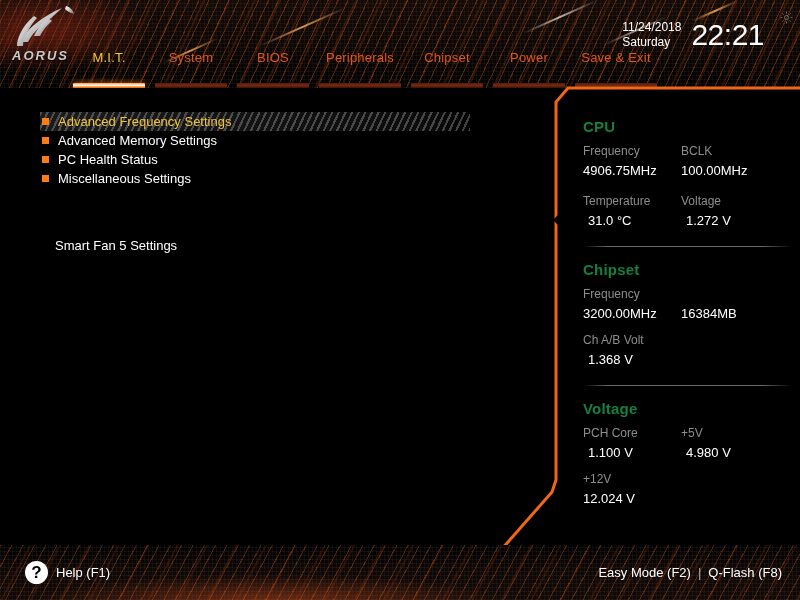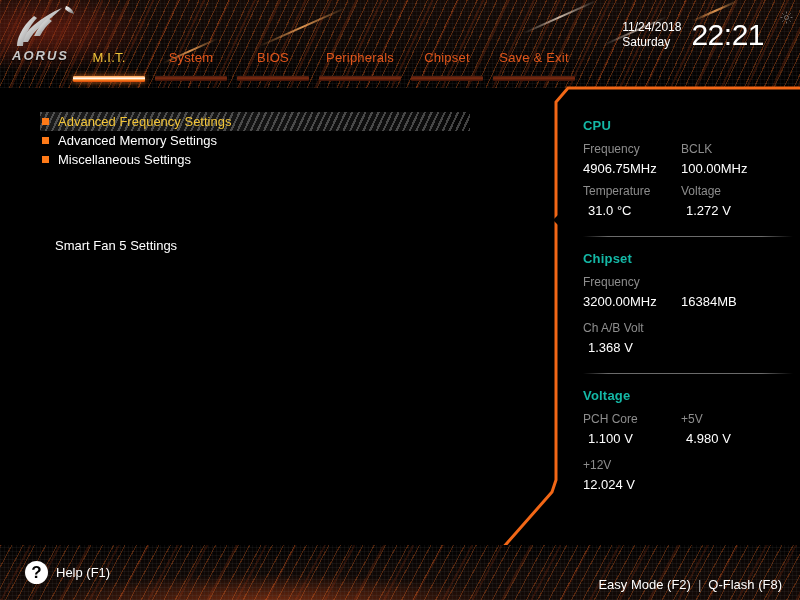--- a/index.html
+++ b/index.html
@@ -52,21 +52,21 @@
     letter-spacing:2px;
     color:#c9c9c9;
     text-shadow:0 1px 1px #000;
   }
 
   
   .tabs { position:absolute; left:68px; top:50px; display:flex; }
   .tab { position:relative; width:82px; text-align:center; cursor:pointer; }
   .tab-label {
     font-size:13px; color:#e0561c; letter-spacing:.2px;
-    white-space:nowrap; display:block; padding-bottom:8px;
+    white-space:nowrap; display:block; padding-bottom:15px;
   }
   .tab.active .tab-label { color:#f2c53a; }
   .tab-underline {
     display:block; height:5px; margin:3px 5px 0 5px;
     background:linear-gradient(180deg,#4a1a0c,#7a2a10 45%,#3a1208);
     border-radius:1px;
   }
   .tab.active .tab-underline {
     height:6px;
     background:linear-gradient(180deg,#ff9a40 0%, #ffe9d4 35%, #ffffff 48%, #ff8a1f 62%, #d8450a 100%);
@@ -106,21 +106,21 @@
   }
 
   
   .panel-border { position:absolute; left:500px; top:80px; width:300px; height:480px; pointer-events:none; }
   .panel-arrow { position:absolute; left:553px; top:213px; width:0; height:0;
     border-top:7px solid transparent; border-bottom:7px solid transparent;
     border-right:7px solid #000; cursor:pointer; }
 
   .info { position:absolute; left:583px; top:118px; width:210px; }
   .info-section { margin-bottom:5px; }
-  .info-title { font-size:13px; color:#14b8a6; font-weight:bold; letter-spacing:.2px; margin-bottom:7px; }
+  .info-title { font-size:15px; color:#15803d; font-weight:bold; letter-spacing:.2px; margin-bottom:7px; }
   .info-grid { display:flex; }
   .info-col { width:98px; }
   .info-key { font-size:12px; color:#8d8d8d; line-height:19px; white-space:nowrap; }
   .info-val { font-size:13px; color:#ffffff; line-height:19px; white-space:nowrap; }
   .info-val.pad { padding-left:5px; }
   .divider { height:1px; margin:16px 0 14px 0;
     background:linear-gradient(90deg, rgba(0,0,0,0), rgba(125,125,125,.85) 12%, rgba(125,125,125,.85) 85%, rgba(0,0,0,0)); }
 
   
   .footer {
@@ -142,21 +142,21 @@
       linear-gradient(180deg,#000 0%, #0d0705 40%, #120906 100%);
     overflow:hidden;
   }
   .help { position:absolute; left:25px; top:16px; display:flex; align-items:center; gap:8px; cursor:pointer; }
   .help-icon {
     width:23px; height:23px; border-radius:50%; background:#fff;
     color:#000; font-size:17px; font-weight:bold; line-height:23px; text-align:center;
     font-family:"Liberation Sans", sans-serif;
   }
   .help-label { font-size:13px; color:#ffffff; }
-  .foot-right { position:absolute; right:18px; top:20px; display:flex; align-items:center; gap:7px;margin-top:12px; }
+  .foot-right { position:absolute; right:18px; top:20px; display:flex; align-items:center; gap:7px; }
   .foot-right span { font-size:13px; color:#ffffff; white-space:nowrap; }
   .foot-sep { color:#aaa !important; }
 </style>
 </head>
 <body>
 
 <div id="app">
 
   <div class="header">
     <div class="header-streak hs1"></div>
@@ -196,20 +196,24 @@
         <span class="tab-underline"></span>
       </div>
       <div class="tab w-wide">
         <span class="tab-label">Peripherals</span>
         <span class="tab-underline"></span>
       </div>
       <div class="tab">
         <span class="tab-label">Chipset</span>
         <span class="tab-underline"></span>
       </div>
+      <div class="tab">
+        <span class="tab-label">Power</span>
+        <span class="tab-underline"></span>
+      </div>
       <div class="tab w-wide">
         <span class="tab-label">Save &amp; Exit</span>
         <span class="tab-underline"></span>
       </div>
     </div>
 
     <div class="clock-block">
       <div class="clock-row">
         <div class="clock-dates">
           <span class="clock-date">11/24/2018</span>
@@ -231,20 +235,24 @@
     <div class="menu-row selected">
       <span class="bullet"></span>
       <span class="mlabel">Advanced Frequency Settings</span>
     </div>
     <div class="menu-row">
       <span class="bullet"></span>
       <span class="mlabel">Advanced Memory Settings</span>
     </div>
     <div class="menu-row">
       <span class="bullet"></span>
+      <span class="mlabel">PC Health Status</span>
+    </div>
+    <div class="menu-row">
+      <span class="bullet"></span>
       <span class="mlabel">Miscellaneous Settings</span>
     </div>
   </div>
   <div class="menu-plain">Smart Fan 5 Settings</div>
 
   <div class="panel-border">
     <svg width="300" height="480" viewBox="0 0 300 480">
       <path d="M300 8 L68 8 L56 22 L56 400 L52 412 L 1 470 L300 470" fill="none" stroke="#f26716" stroke-width="3"></path>
     </svg>
   </div>
@@ -257,21 +265,21 @@
       <div class="info-grid">
         <div class="info-col">
           <div class="info-key">Frequency</div>
           <div class="info-val">4906.75MHz</div>
         </div>
         <div class="info-col">
           <div class="info-key">BCLK</div>
           <div class="info-val">100.00MHz</div>
         </div>
       </div>
-      <div class="info-grid" style="margin-top:4px;text-decoration:underline;">
+      <div class="info-grid" style="margin-top:12px;text-decoration:underline;">
         <div class="info-col">
           <div class="info-key">Temperature</div>
           <div class="info-val pad">31.0 °C</div>
         </div>
         <div class="info-col">
           <div class="info-key">Voltage</div>
           <div class="info-val pad">1.272 V</div>
         </div>
       </div>
     </div>

